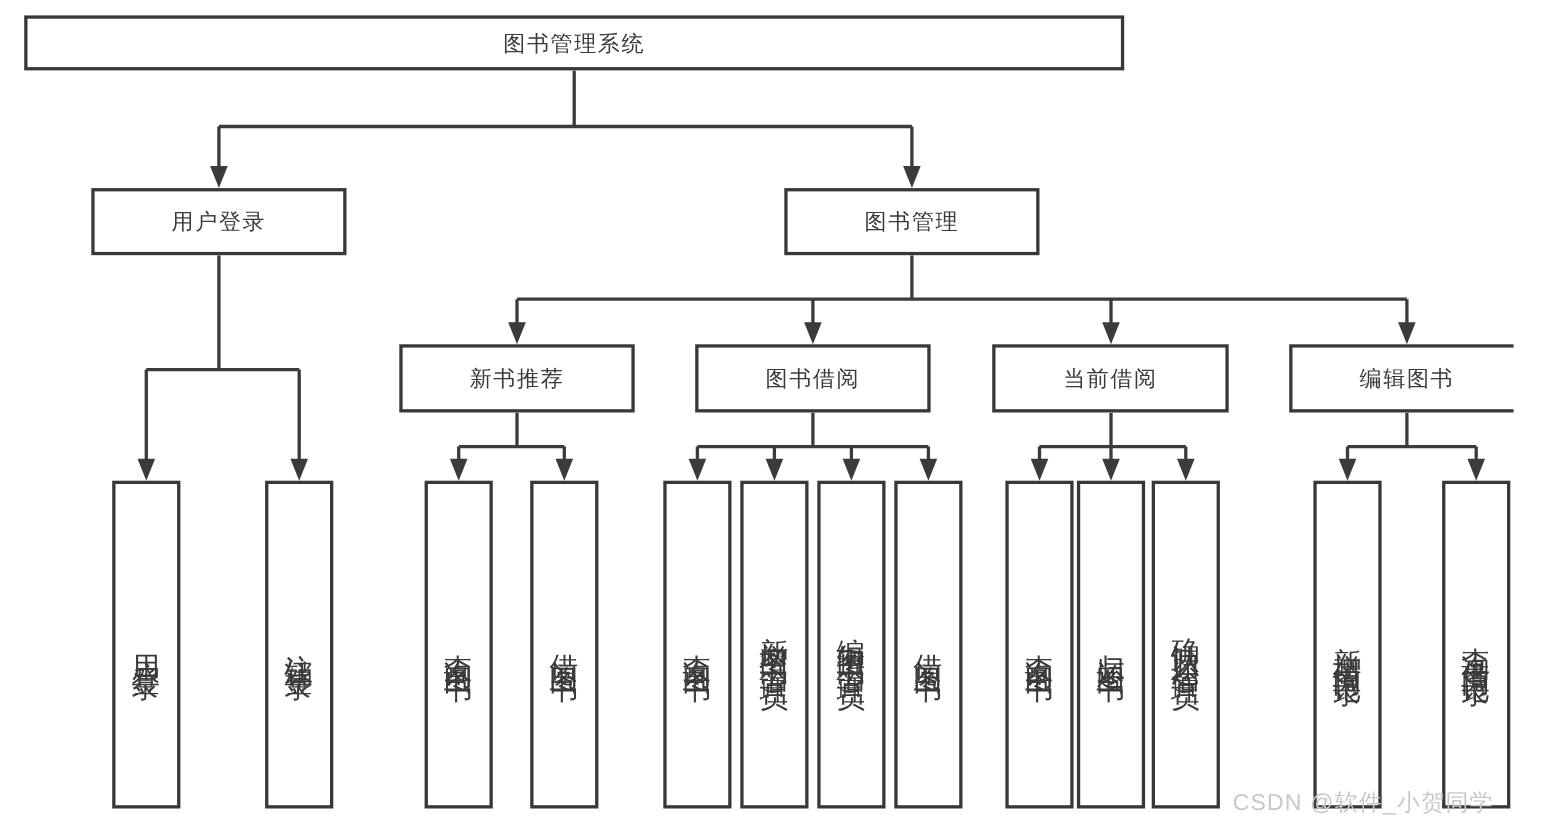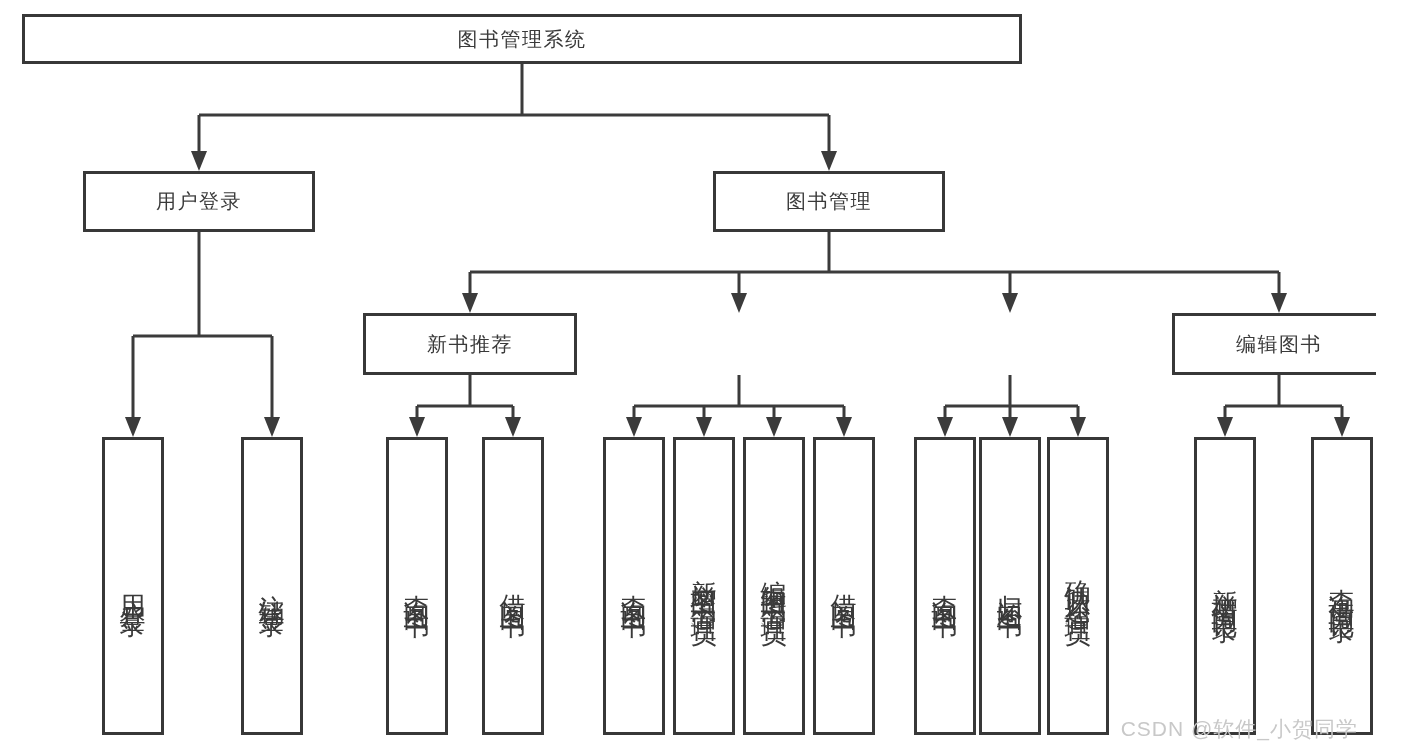--- a/index.html
+++ b/index.html
@@ -99,20 +99,26 @@
   <div class="box" style="left:83px;top:171px;width:232px;height:61px">
     <span class="hlabel">用户登录</span>
   </div>
   <div class="box" style="left:363px;top:313px;width:214px;height:62px">
     <span class="hlabel">新书推荐</span>
   </div>
 
   <div class="box" style="left:713px;top:171px;width:232px;height:61px">
     <span class="hlabel">图书管理</span>
   </div>
+  <div class="box" style="left:632px;top:313px;width:214px;height:62px">
+    <span class="hlabel">图书借阅</span>
+  </div>
+  <div class="box" style="left:902px;top:313px;width:215px;height:62px">
+    <span class="hlabel">当前借阅</span>
+  </div>
   <div class="box" style="left:1172px;top:313px;width:214px;height:62px">
     <span class="hlabel">编辑图书</span>
   </div>
 
   <div class="box leaf" style="left:102px">
     <span class="vlabel">用户登录</span>
   </div>
   <div class="box leaf" style="left:241px">
     <span class="vlabel">注销登录</span>
   </div>

